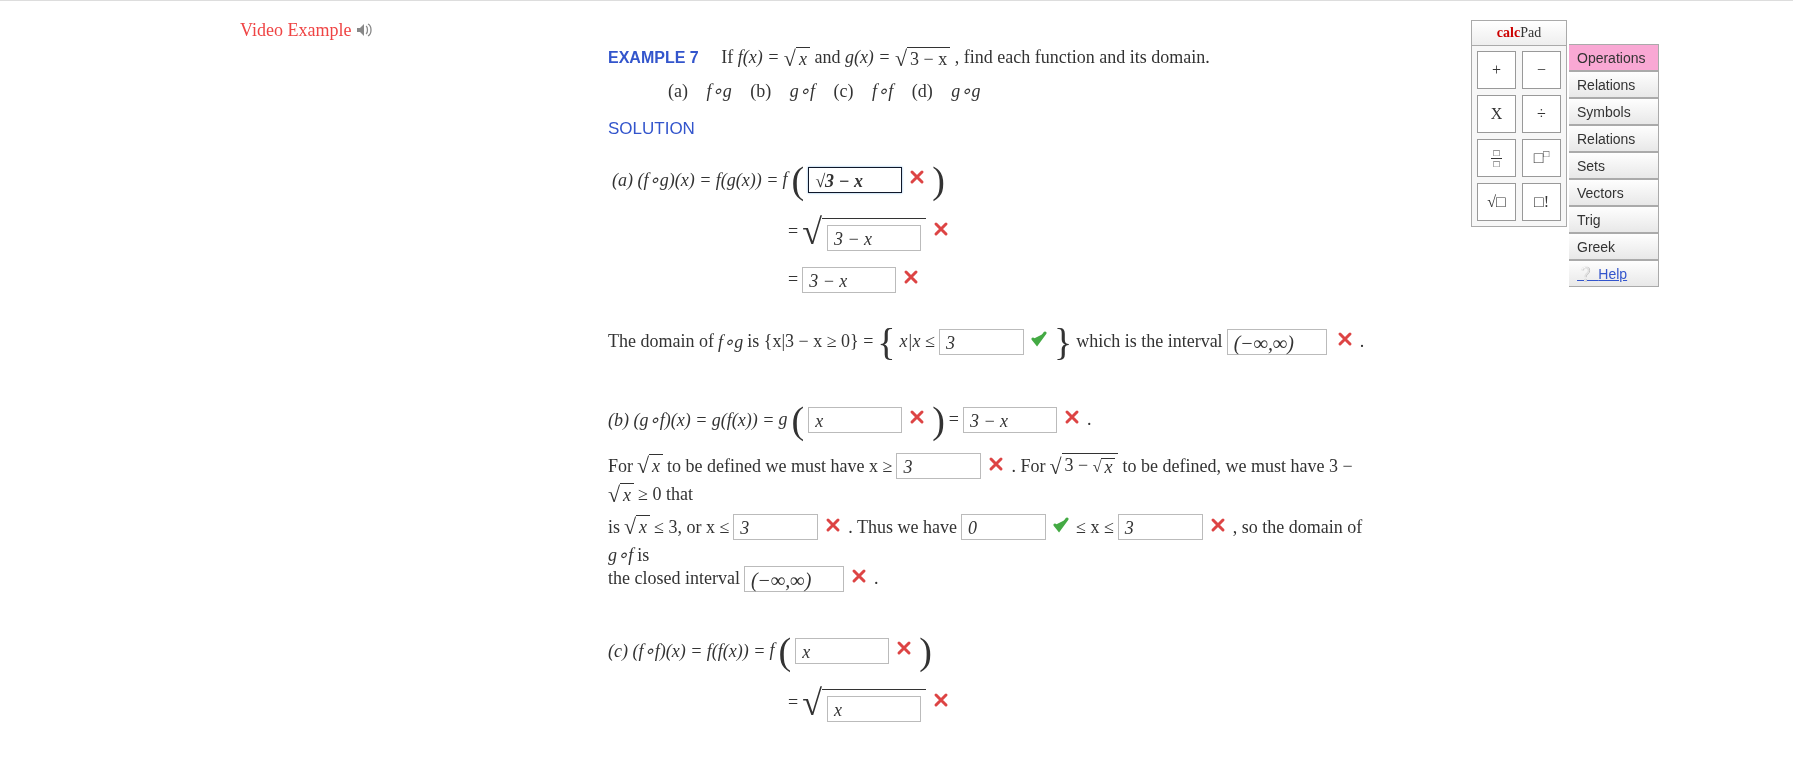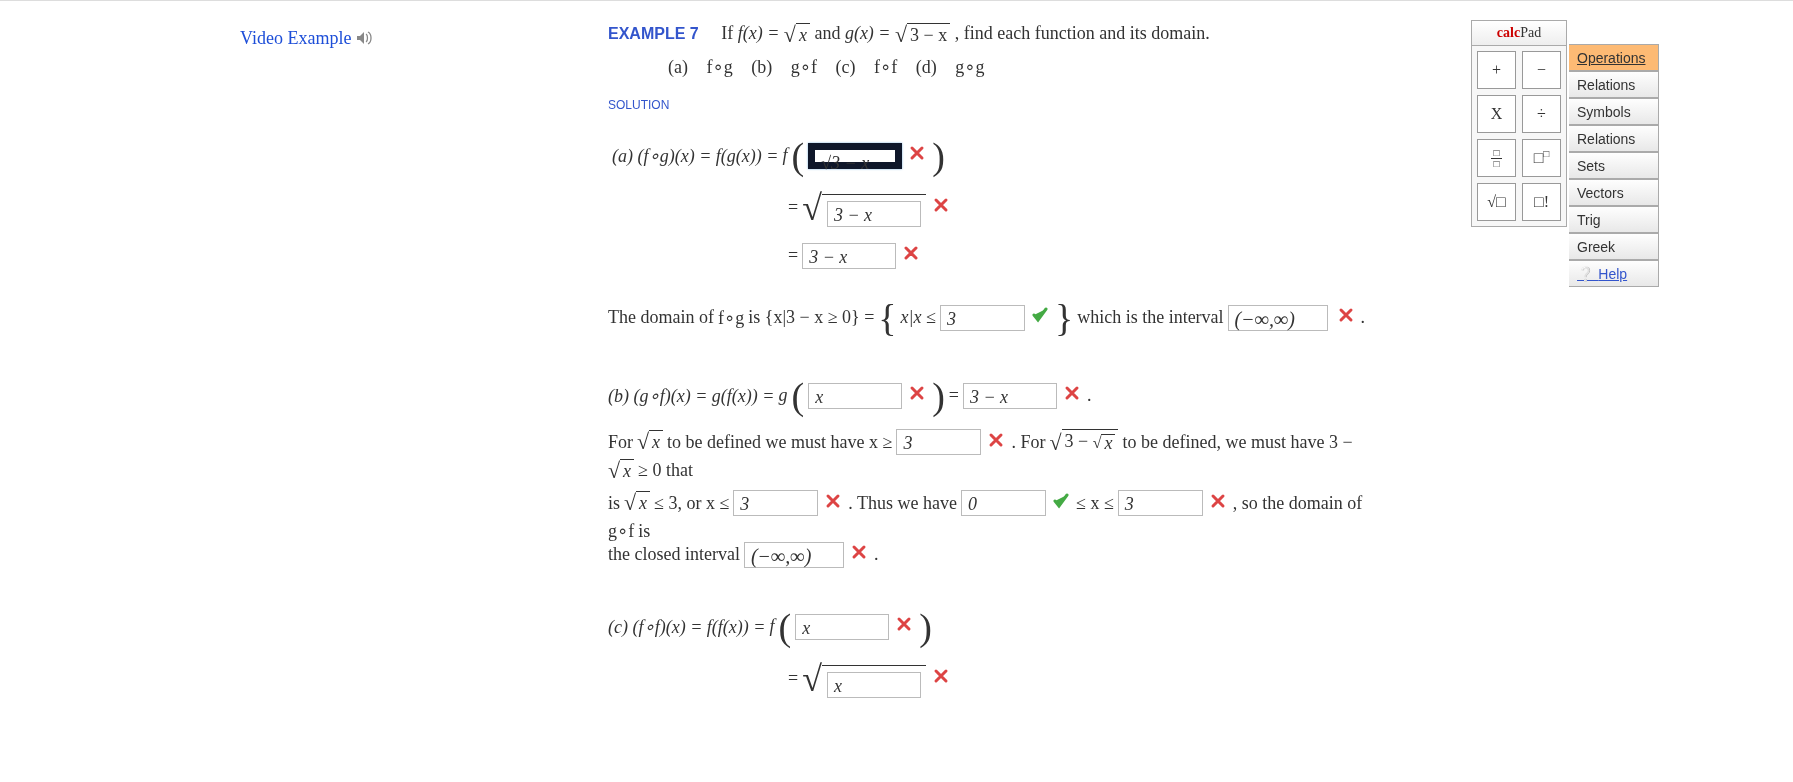--- a/index.html
+++ b/index.html
@@ -2,47 +2,47 @@
 <html><head>
 <meta charset="utf-8">
 <style>
   html,body{margin:0;padding:0;background:#fff;font-family:"Times New Roman",serif;color:#333;}
   body{width:1793px;height:782px;position:relative;font-size:18px;overflow:hidden;}
   .hr{border-top:1px solid #ddd;width:100%;height:0;}
   .blue{color:#3355cc;}
   .bold{font-weight:bold;}
   .ital{font-style:italic;}
   .sans{font-family:Arial,Helvetica,sans-serif;}
-  .content{position:absolute;left:608px;top:15px;width:770px;}
-  .video{position:absolute;left:240px;top:28px;color:#1d4ed8;font-size:18px;}
+  .content{position:absolute;left:608px;top:39px;width:770px;}
+  .video{position:absolute;left:240px;top:20px;color:#ef4444;font-size:18px;}
   .line{margin:4px 0;line-height:28px;}
   .bigparen{font-size:38px;line-height:38px;display:inline-block;vertical-align:middle;font-family:"Times New Roman",serif;}
   .bigbrace{font-size:38px;line-height:38px;display:inline-block;vertical-align:middle;font-family:"Times New Roman",serif;}
   .inputbox{display:inline-block;border:1px solid #bbb;min-width:94px;height:26px;line-height:26px;padding:0 6px;font-style:italic;vertical-align:middle;box-sizing:border-box;background:#fff;}
-  .inputbox.active{border:7px solid #0f172a;box-shadow:0 0 2px #7db3e0;}
+  .inputbox.active{border:1px solid #0f172a;box-shadow:0 0 2px #7db3e0;font-weight:bold;}
   .mark{display:inline-block;width:16px;vertical-align:middle;margin:0 3px;}
   .mark.wrong svg path{stroke:#d44;fill:#d44;}
   .mark.right svg path{stroke:#4a4;fill:#4a4;}
   .sqrt{display:inline-block;position:relative;vertical-align:middle;}
   .sqrt .surd{display:inline-block;font-size:22px;vertical-align:bottom;}
   .sqrt .rad{display:inline-block;border-top:1px solid #333;padding:0 3px;line-height:22px;}
   .bigsqrt .surd{font-size:36px;}
   .bigsqrt .rad{border-top:1.5px solid #333;line-height:34px;padding:0 5px;}
-  .fog{text-align:center;}
+  .fog{font-style:italic;text-align:center;}
   .icon-audio{display:inline-block;vertical-align:middle;}
   
   .side{position:absolute;right:226px;top:20px;width:96px;}
   .side .head{background:linear-gradient(#fff,#eee);border:1px solid #aaa;border-bottom:0;height:24px;line-height:24px;text-align:center;font-size:14px;}
   .side .head b{color:#c00;text-align:right;}
   .side .pad{border:1px solid #aaa;background:#f7f7f7;padding:5px;display:grid;grid-template-columns:1fr 1fr;gap:6px;}
   .side .pad .pbtn{border:1px solid #999;background:#fff;height:36px;display:flex;align-items:center;justify-content:center;font-size:16px;cursor:pointer;}
   .tabs{position:absolute;right:134px;top:44px;width:90px;font-family:Arial,sans-serif;font-size:14px;}
   .tabs .tab{border:1px solid #aaa;border-left:0;height:27px;line-height:27px;padding-left:8px;background:linear-gradient(#fefefe,#e8e8e8);cursor:pointer;box-sizing:border-box;color:#333;}
   .tabs .tab.help{color:#3355cc;text-decoration:underline;}
-  .tabs .tab.sel{background:#fdba74;text-decoration:underline;}
+  .tabs .tab.sel{background:#f9a8d4;}
   .frac{display:inline-flex;flex-direction:column;align-items:center;font-size:10px;line-height:10px;}
   .frac .n{border-bottom:1px solid #333;padding:0 2px;}
   .exp{font-size:10px;vertical-align:super;}
   .row{display:flex;align-items:center;flex-wrap:wrap;gap:4px;}
   .lbl{margin-right:14px;}
   .section{margin:18px 0 10px 4px;}
   .mtop{margin-top:30px;}
   .tight{line-height:22px;}
 </style>
 </head>
@@ -78,21 +78,21 @@
     <span class="lbl">(a)</span>
     <span class="fog lbl">f∘g</span>
     <span class="lbl">(b)</span>
     <span class="fog lbl">g∘f</span>
     <span class="lbl">(c)</span>
     <span class="fog lbl">f∘f</span>
     <span class="lbl">(d)</span>
     <span class="fog">g∘g</span>
   </div>
 
-  <div class="line blue sans" style="font-size:12px;margin-top:10px">SOLUTION</div>
+  <div class="line blue sans" style="font-size:17px;margin-top:10px">SOLUTION</div>
 
   <div class="section row">
     <span class="ital">(a)    (f∘g)(x) = f(g(x)) = </span>
     <span class="ital">f</span>
     <span class="bigparen">(</span>
     <span class="inputbox active">√3 − x</span>
     <span class="mark wrong"><svg width="16" height="16" viewBox="0 0 16 16">
           <path d="M3 3l10 10M13 3L3 13" stroke="#d44" stroke-width="3" stroke-linecap="round"></path>
         </svg></span>
     <span class="bigparen">)</span>

